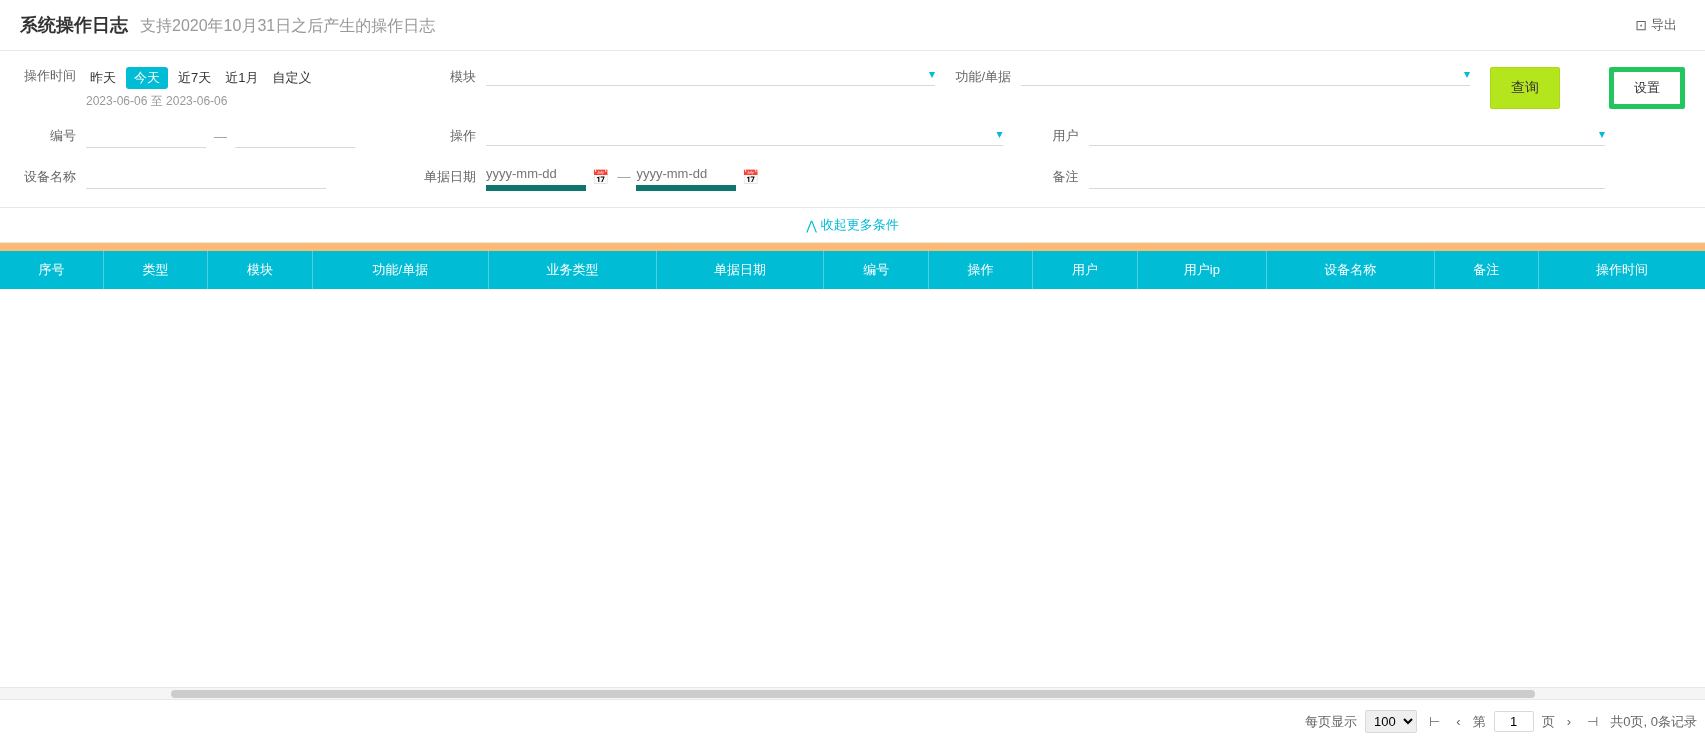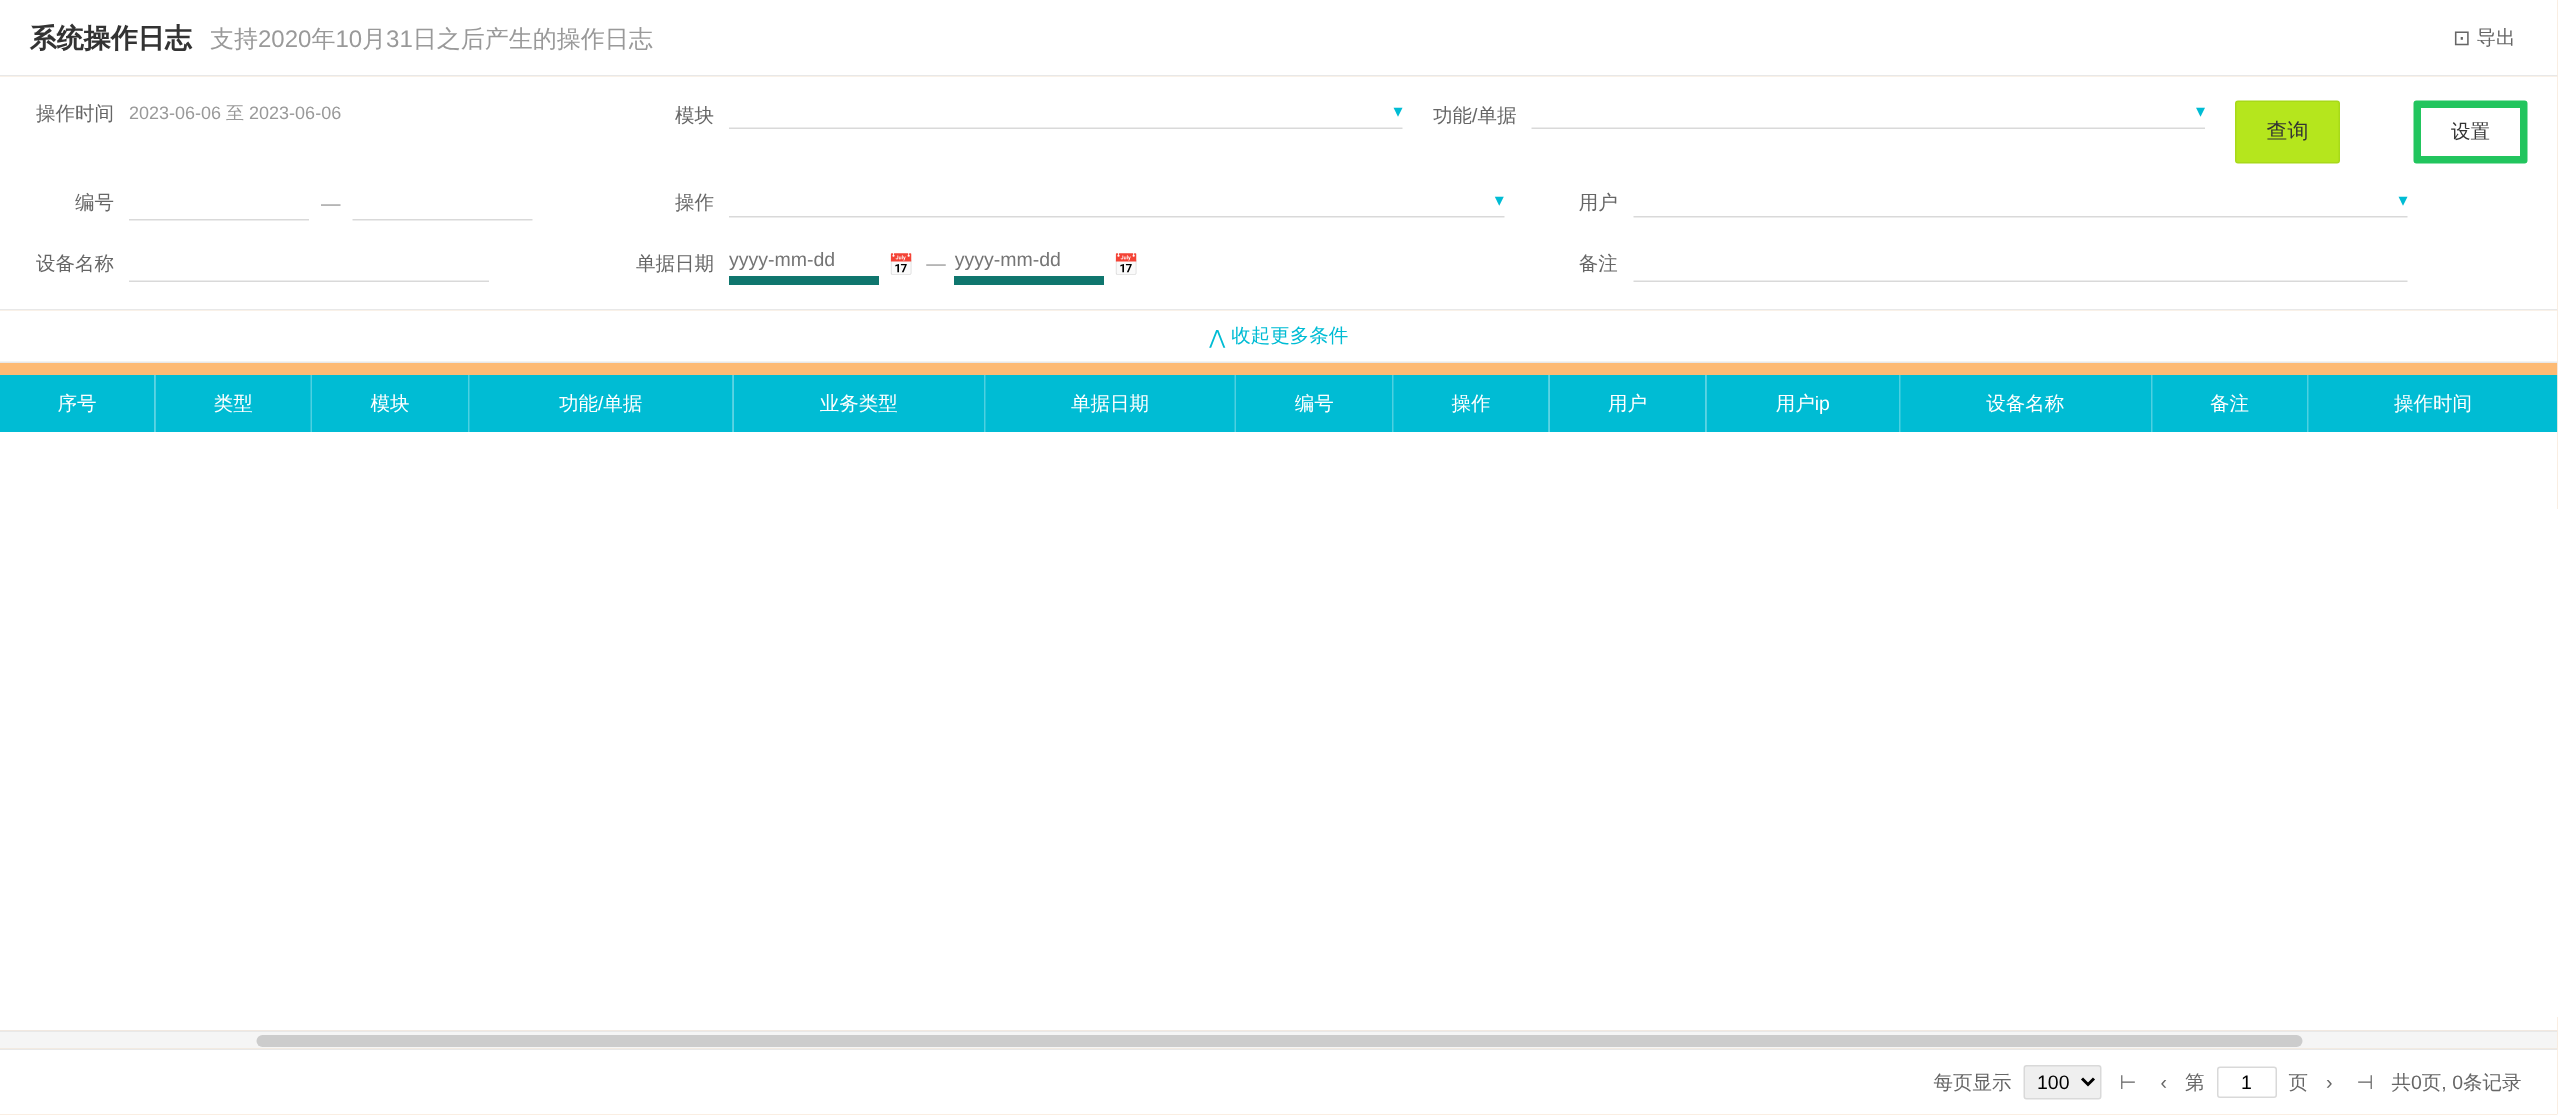--- a/index.html
+++ b/index.html
@@ -62,21 +62,21 @@
     .table-wrapper { flex: 1; overflow-x: auto; }
     table { width: 100%; border-collapse: collapse; min-width: 1200px; }
     thead tr { background: #00bcd4; }
     thead th { color: #fff; padding: 10px 8px; text-align: center; font-weight: normal; font-size: 13px; white-space: nowrap; border-right: 1px solid rgba(255,255,255,0.3); }
     thead th:last-child { border-right: none; }
 
     
     .empty-area { flex: 1; min-height: 350px; display: flex; align-items: center; justify-content: center; }
 
     
-    .pagination-bar { border-top: 1px solid #e8e8e8; padding: 10px 24px; display: flex; align-items: center; justify-content: flex-end; gap: 8px; background: #fff; }
+    .pagination-bar { border-top: 1px solid #e8e8e8; padding: 10px 8px; display: flex; align-items: center; justify-content: flex-end; gap: 8px; background: #fff; }
     .pagination-label { color: #666; }
     .page-size-select { border: 1px solid #d9d9d9; border-radius: 2px; padding: 2px 4px; font-size: 13px; cursor: pointer; }
     .page-nav-btn { border: none; background: none; cursor: pointer; color: #666; font-size: 13px; padding: 2px 4px; }
     .page-nav-btn:disabled { color: #ccc; cursor: not-allowed; }
     .page-input { border: 1px solid #d9d9d9; border-radius: 2px; width: 40px; text-align: center; padding: 2px; font-size: 13px; }
     .page-total { color: #666; }
 
     
     .scrollbar-area { height: 12px; background: #f5f5f5; border-top: 1px solid #e8e8e8; }
     .scrollbar-thumb { height: 8px; background: #ccc; border-radius: 4px; width: 80%; margin: 2px auto; }
@@ -97,20 +97,27 @@
     </button>
   </div>
 
   <div class="filter-area">
 
     <div style="display:flex; align-items:flex-start; margin-bottom:14px;">
 
       <div style="display:flex; align-items:flex-start; gap:10px; min-width:380px;">
         <span class="filter-label">操作时间</span>
         <div class="time-filter">
+          <div class="time-btns">
+            <button class="time-btn">昨天</button>
+            <button class="time-btn active">今天</button>
+            <button class="time-btn">近7天</button>
+            <button class="time-btn">近1月</button>
+            <button class="time-btn">自定义</button>
+          </div>
           <div class="time-range">2023-06-06 至 2023-06-06</div>
         </div>
       </div>
 
       <div style="display:flex; align-items:center; gap:10px; flex:1; margin-left:20px;">
         <span class="filter-label">模块</span>
         <div class="select-wrapper">
           <span class="select-text"></span>
           <span class="select-arrow">▾</span>
         </div>

